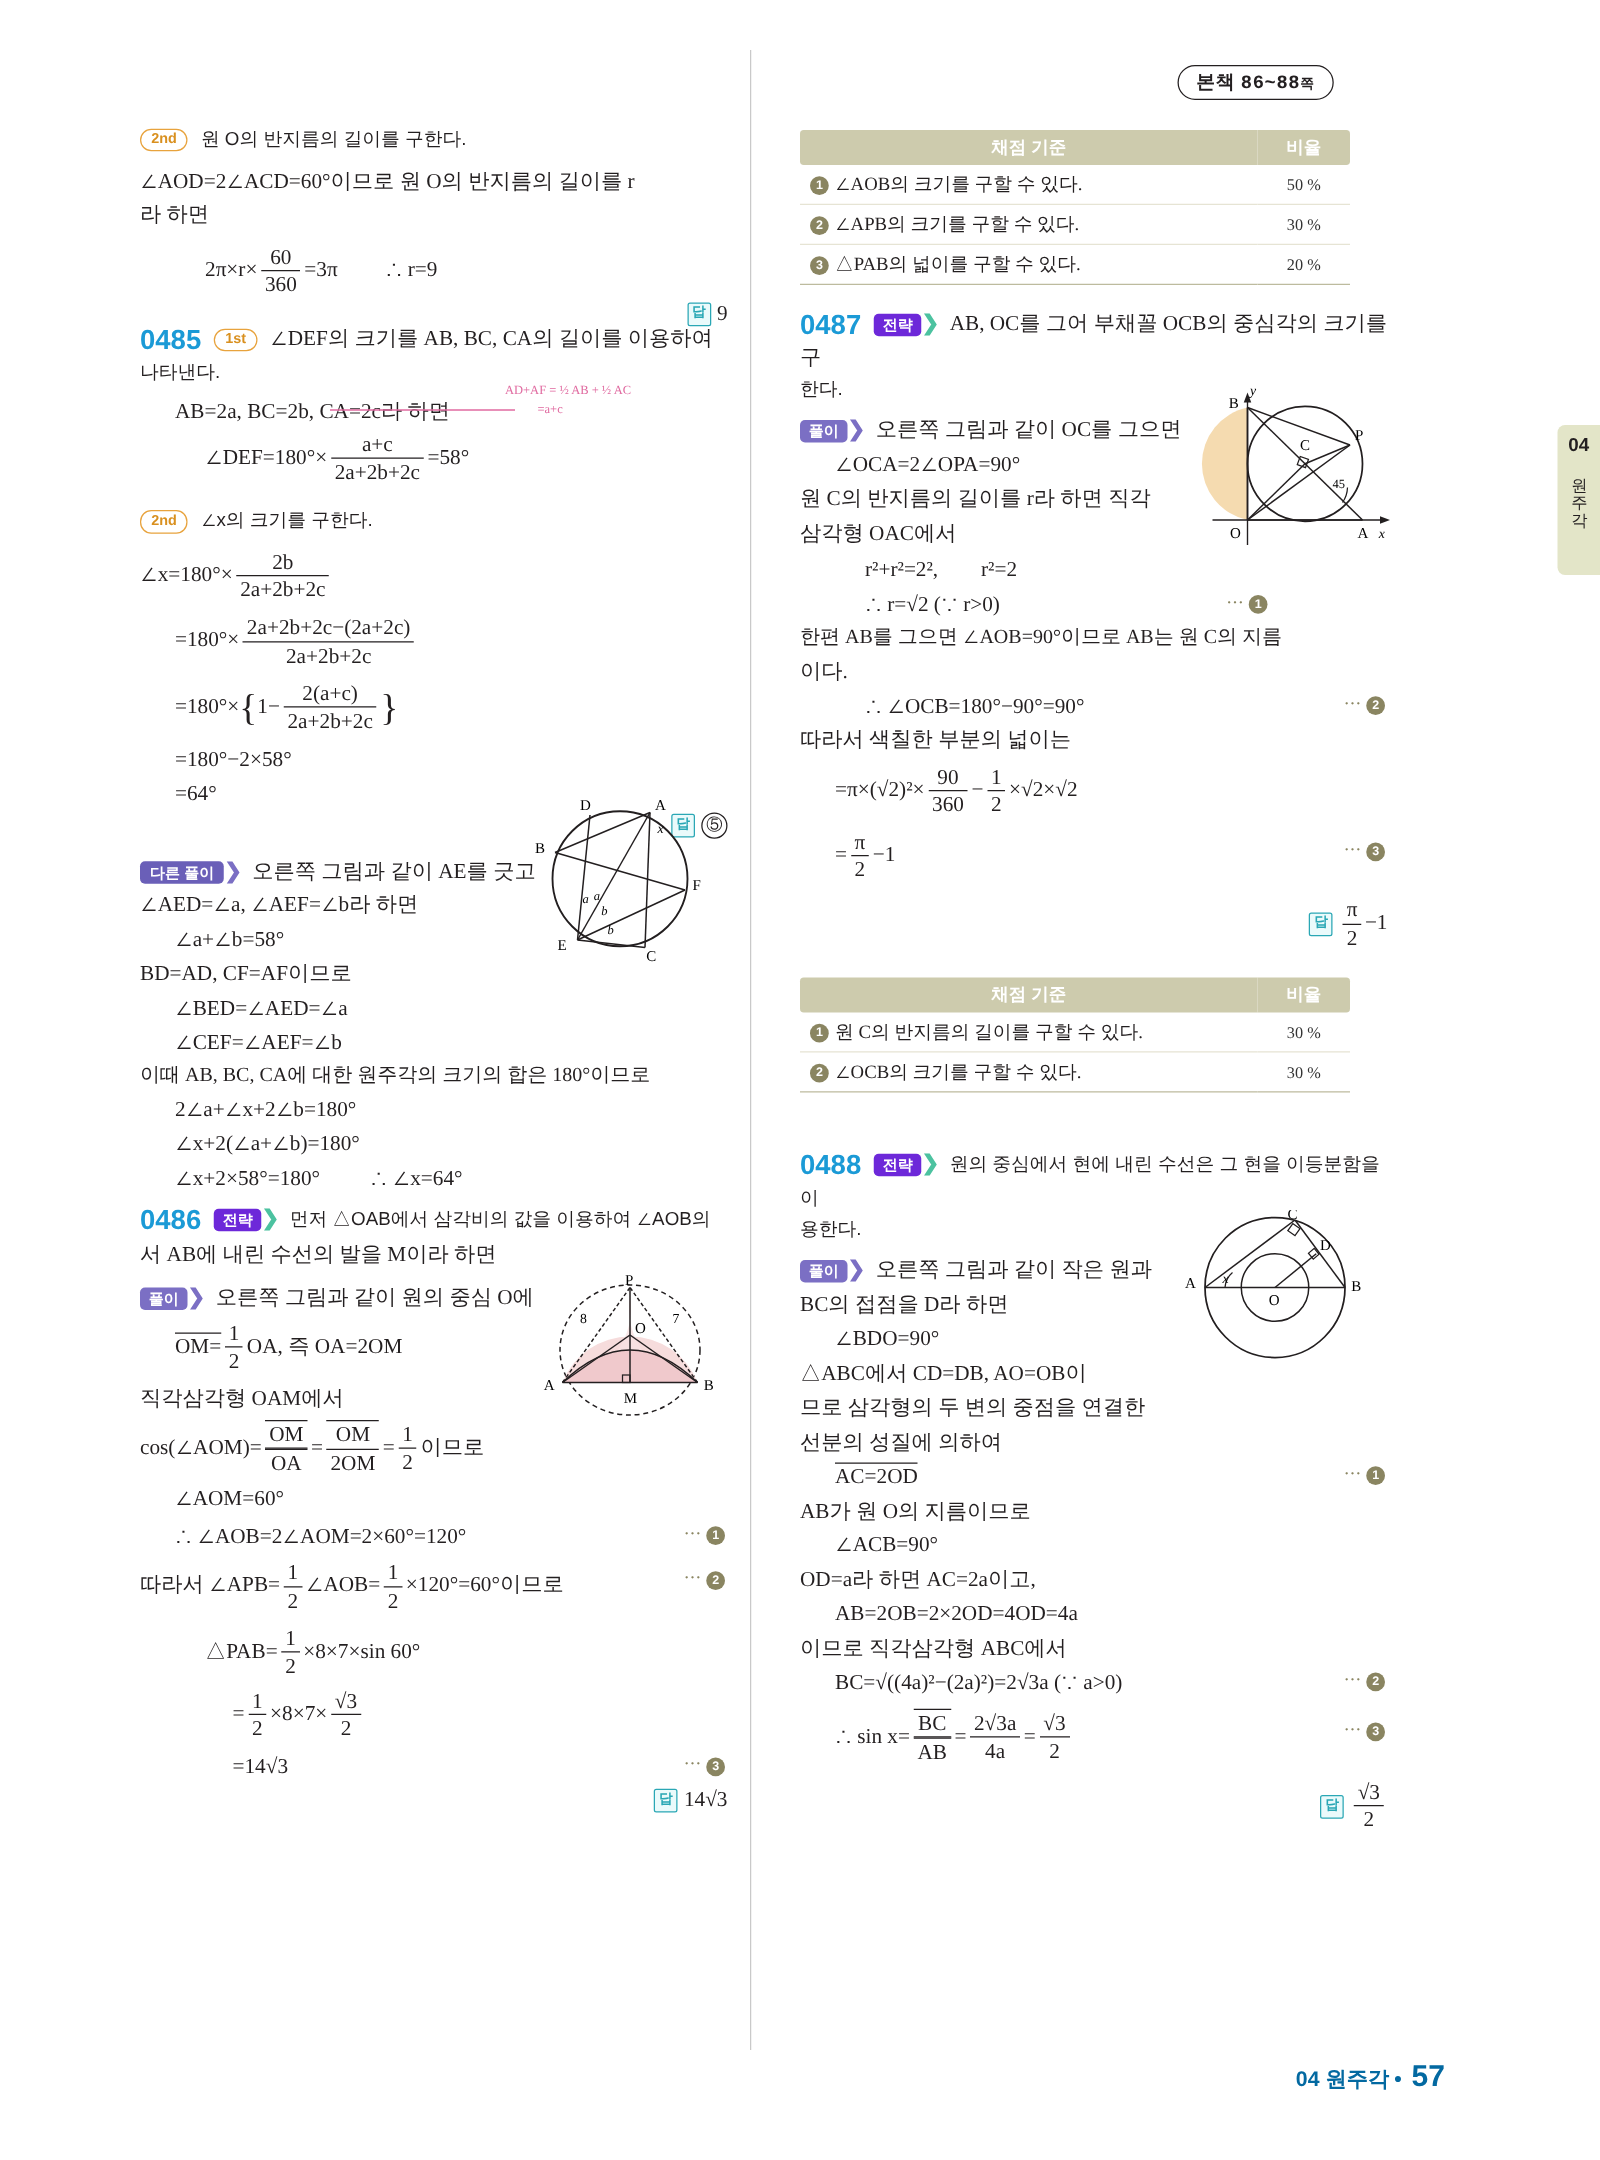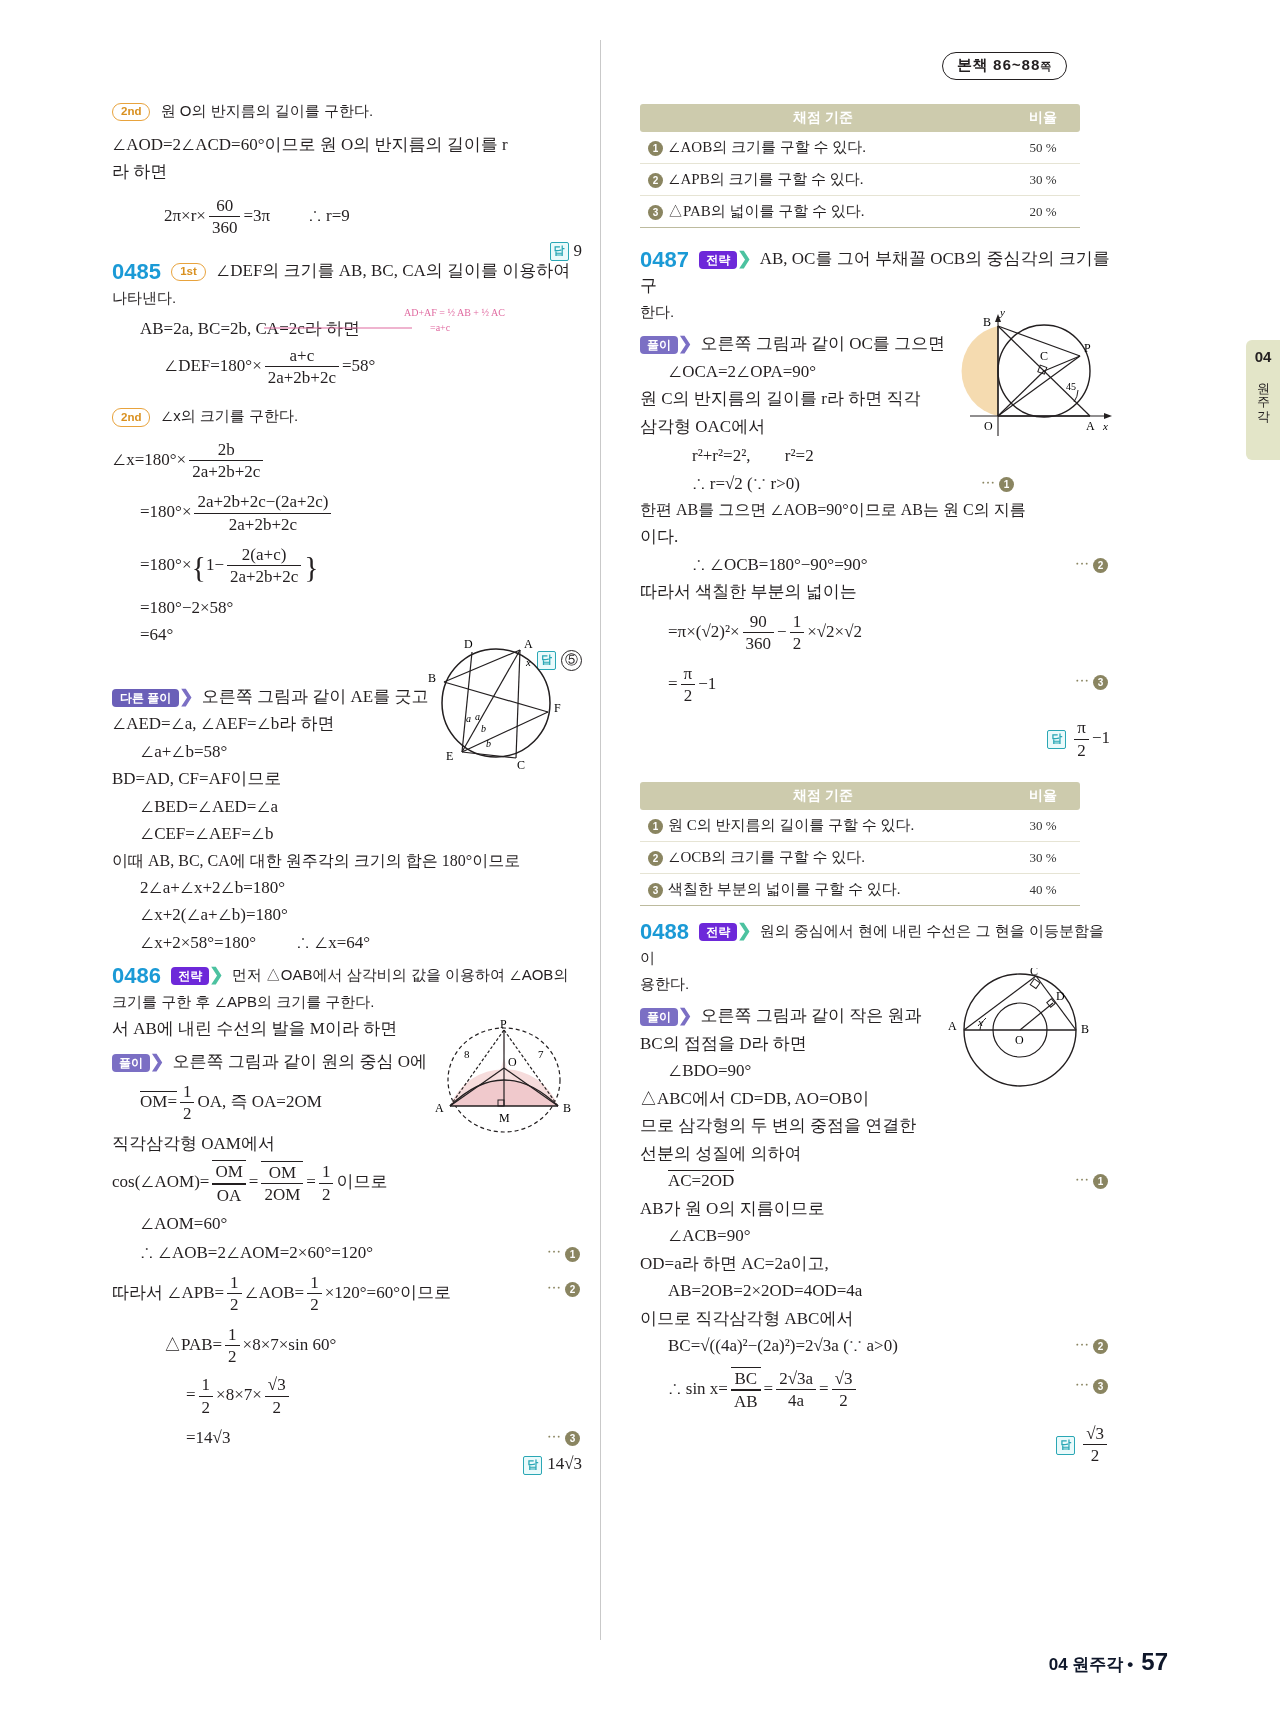--- a/index.html
+++ b/index.html
@@ -35,22 +35,22 @@
     padding-top:8px;box-sizing:border-box;
   }
   .side-tab .n{font:bold 15px "Liberation Sans",sans-serif;color:#231f20;}
   .side-tab .t{
     margin-top:8px;font:13px "Liberation Sans",sans-serif;color:#231f20;
     writing-mode:vertical-rl;letter-spacing:1px;
   }
 
   
   .footer{
-    position:absolute;right:112px;bottom:52px;
-    font:bold 17px "Liberation Sans",sans-serif;color:#0f172a;white-space:nowrap;
+    position:absolute;right:124px;bottom:52px;
+    font:bold 17px "Liberation Sans",sans-serif;color:#0369a1;white-space:nowrap;
   }
   .footer .pg{font-size:24px;margin-left:4px;}
   .footer .dot{margin:0 4px;}
 
   
   .blk{position:absolute;width:470px;}
   .line{line-height:1.5;font-size:17px;margin:0 0 2px;}
   .ind1{padding-left:28px;}
   .ind2{padding-left:52px;}
   .ind3{padding-left:74px;}
@@ -264,21 +264,20 @@
         </svg>
       </div>
     </div>
 
     <div class="blk" style="top:962px">
       <div class="line">
         <span class="qno">0486</span>
         <span class="bdg bdg-str">전략</span><span class="arrowg">❯</span>
         <span style="margin-left:4px;font-family:'Liberation Sans',sans-serif;font-size:15px">먼저 △OAB에서 삼각비의 값을 이용하여 ∠AOB의</span>
       </div>
-      <div class="line" style="font-family:'Liberation Sans',sans-serif;font-size:15px">크기를 구한 후 ∠APB의 크기를 구한다.</div>
 
       <div class="line">서 AB에 내린 수선의 발을 M이라 하면</div>
       <div class="line" style="margin-top:8px">
         <span class="bdg bdg-sol">풀이</span><span class="arrowk">❯</span>
         <span style="margin-left:4px">오른쪽 그림과 같이 원의 중심 O에</span>
       </div>
 
       <div class="line ind1" style="margin-top:6px">
         <span class="ovl">OM=</span><span class="frac"><span class="num">1</span><span class="den">2</span></span><span>OA, 즉 OA=2OM</span>
       </div>
@@ -450,24 +449,20 @@
         </thead>
         <tbody>
           <tr>
             <td class="c"><span class="gnum">1</span><span>원 C의 반지름의 길이를 구할 수 있다.</span></td>
             <td class="r">30 %</td>
           </tr>
           <tr>
             <td class="c"><span class="gnum">2</span><span>∠OCB의 크기를 구할 수 있다.</span></td>
             <td class="r">30 %</td>
           </tr>
-          <tr>
-            <td class="c"><span class="gnum">3</span><span>색칠한 부분의 넓이를 구할 수 있다.</span></td>
-            <td class="r">40 %</td>
-          </tr>
         </tbody>
       </table>
     </div>
 
     <div class="blk" style="top:918px">
       <div class="line">
         <span class="qno">0488</span>
         <span class="bdg bdg-str">전략</span><span class="arrowg">❯</span>
         <span style="margin-left:4px;font-family:'Liberation Sans',sans-serif;font-size:15px">원의 중심에서 현에 내린 수선은 그 현을 이등분함을 이</span>
       </div>

